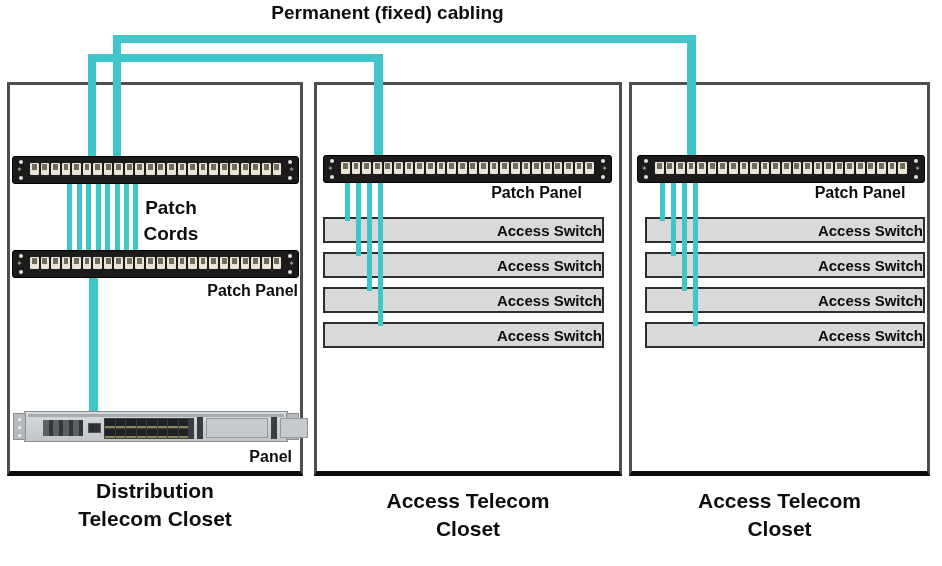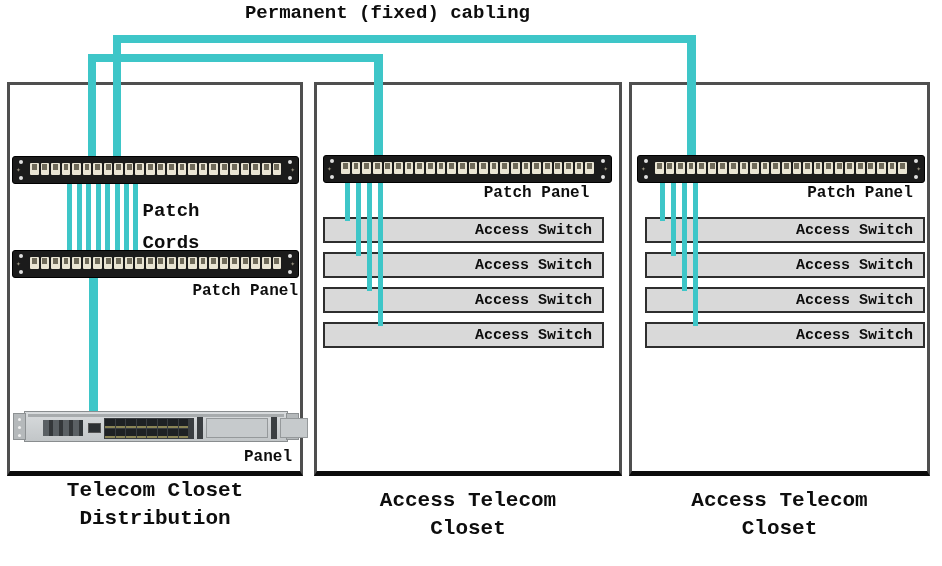--- a/index.html
+++ b/index.html
@@ -1,38 +1,38 @@
 <!DOCTYPE html>
 <html style="--cable: #3ec6c8; --boxborder: #4f4f4f; --panel: #1b1b1b; --barfill: #d9d9d9;"><head>
 <meta charset="utf-8">
 <style>
   html,body{margin:0;padding:0;background:#fff;}
   .stage{position:relative;width:942px;height:566px;background:#fff;overflow:hidden;
-         font-family:Liberation Mono, monospace;color:#0d0d0d;}
+         font-family:Liberation Sans, sans-serif;color:#0d0d0d;}
   .title{position:absolute;left:240px;top:2px;width:295px;text-align:center;
          font-size:19px;font-weight:bold;z-index:5;}
   .closet{position:absolute;background:#fff;border:3px solid var(--boxborder,#4f4f4f);
           border-bottom:5px solid #0c0c0c;box-sizing:border-box;z-index:0;}
   .cable{position:absolute;background:var(--cable,#3ec6c8);z-index:2;}
   .bar{position:absolute;background:var(--barfill,#d9d9d9);border:2px solid #2e2e2e;
        box-sizing:border-box;z-index:1;display:flex;align-items:center;justify-content:flex-end;
-       padding-right:10px;font-weight:bold;font-size:15px;}
+       font-weight:bold;font-size:15px;}
   .panel{position:absolute;background:var(--panel,#1b1b1b);border-radius:3px;z-index:3;
          box-sizing:border-box;border:1px solid #000;}
   .ports{position:absolute;left:17px;right:17px;top:6px;bottom:8px;display:flex;gap:2px;}
   .port{display:block;flex:1;background:#e9e4d3;border-radius:1px;position:relative;}
   .port::after{content:"";position:absolute;left:22%;right:22%;top:12%;height:48%;background:#6f6a5a;}
   .screw{position:absolute;width:4px;height:4px;border-radius:50%;background:#dfdfdf;}
   .screw.lt{left:6px;top:3px}.screw.lb{left:6px;bottom:3px}
   .screw.rt{right:6px;top:3px}.screw.rb{right:6px;bottom:3px}
   .plogo{position:absolute;top:50%;transform:translateY(-50%);font-size:8px;color:#97917f;line-height:1;}
   .plogo.logo-l{left:3px}.plogo.logo-r{right:3px}
   .lbl{position:absolute;font-weight:bold;font-size:16px;z-index:4;line-height:1.15;}
   .lbl.right{text-align:right}.lbl.center{text-align:center}
-  .lbl.patch-cords{font-size:19px;line-height:32px;text-align:center;}
+  .lbl.patch-cords{font-size:19px;line-height:26px;text-align:center;}
   .caption{position:absolute;text-align:center;font-weight:bold;font-size:21px;line-height:28px;z-index:4;}
   .caption span{display:block;}
   
   .sw{position:absolute;z-index:3;}
   .sw-ear{position:absolute;top:2px;width:13px;height:27px;background:#b5b9bb;border:1px solid #8d9193;box-sizing:border-box;}
   .sw-ear.l{left:0}.sw-ear.r{right:0}
   .sw-ear i{position:absolute;left:4px;top:4px;width:3px;height:3px;border-radius:50%;background:#f0f0f0;
             box-shadow:0 8px 0 #f0f0f0,0 16px 0 #f0f0f0;}
   .sw-body{position:absolute;left:11px;right:11px;top:0;height:31px;background:linear-gradient(#d8dbdd,#c2c6c8);
            border:1px solid #898d8f;box-sizing:border-box;}
@@ -231,22 +231,22 @@
     <div class="sw-plate p2"></div>
   </div>
 
   <div class="lbl patch-cords" style="left:126px;top:195px;width:90px">Patch Cords</div>
   <div class="lbl right" style="left:180px;top:282px;width:118px">Patch Panel</div>
   <div class="lbl right" style="left:180px;top:448px;width:112px">Panel</div>
   <div class="lbl center" style="left:466px;top:184px;width:141px">Patch Panel</div>
   <div class="lbl center" style="left:790px;top:184px;width:140px">Patch Panel</div>
 
   <div class="caption" style="left:7px;top:477px;width:296px">
+    <span>Distribution</span>
     <span>Telecom Closet</span>
-    <span>Distribution</span>
   </div>
   <div class="caption" style="left:314px;top:487px;width:308px">
     <span>Access Telecom</span>
     <span>Closet</span>
   </div>
   <div class="caption" style="left:629px;top:487px;width:301px">
     <span>Access Telecom</span>
     <span>Closet</span>
   </div>
 

